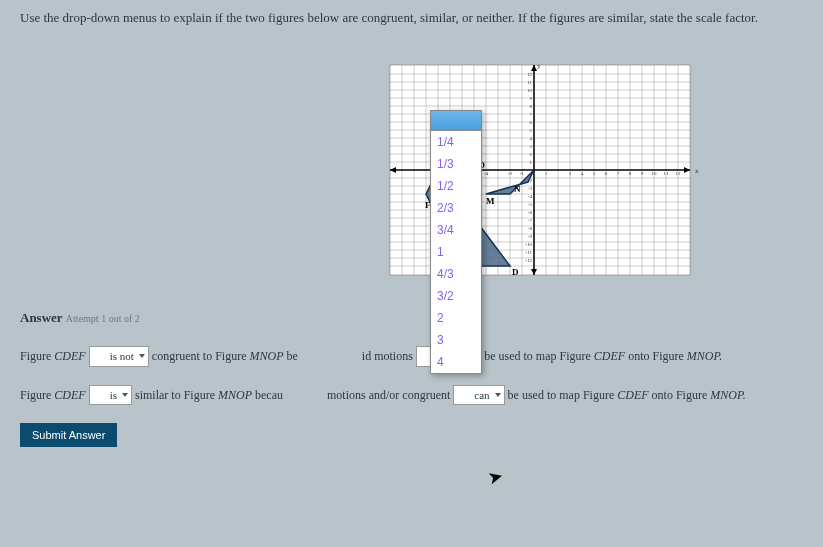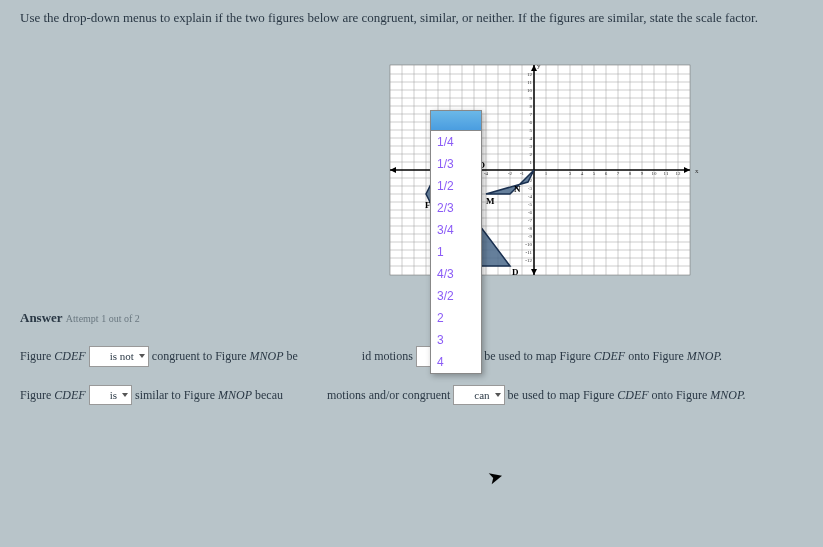--- a/index.html
+++ b/index.html
@@ -277,13 +277,14 @@
     <span>Figure </span><em>CDEF</em>
     <span class="dd">is</span>
     <span> similar to Figure </span><em>MNOP</em><span> becau</span>
     <span style="display:inline-block;width:38px;"></span>
     <span>motions and/or congruent </span>
     <span class="dd">can</span>
     <span> be used to map Figure </span><em>CDEF</em><span> onto Figure </span><em>MNOP.</em>
   </div>
 
 
+  <button class="submit-btn">Submit Answer</button>
 </div>
 
 </body></html>

